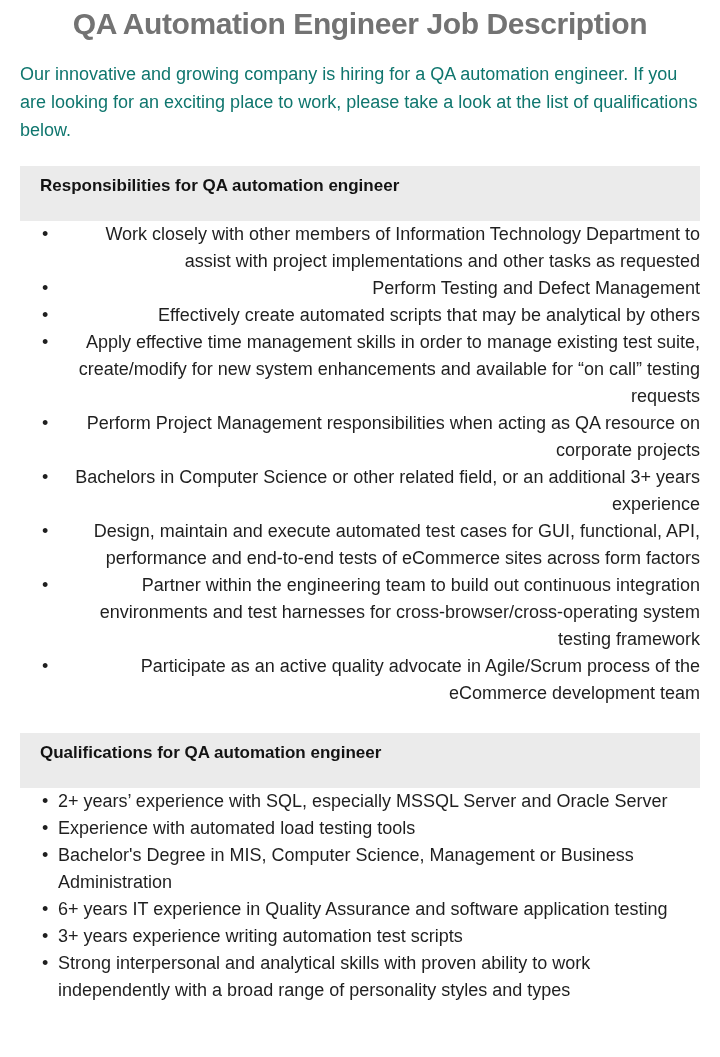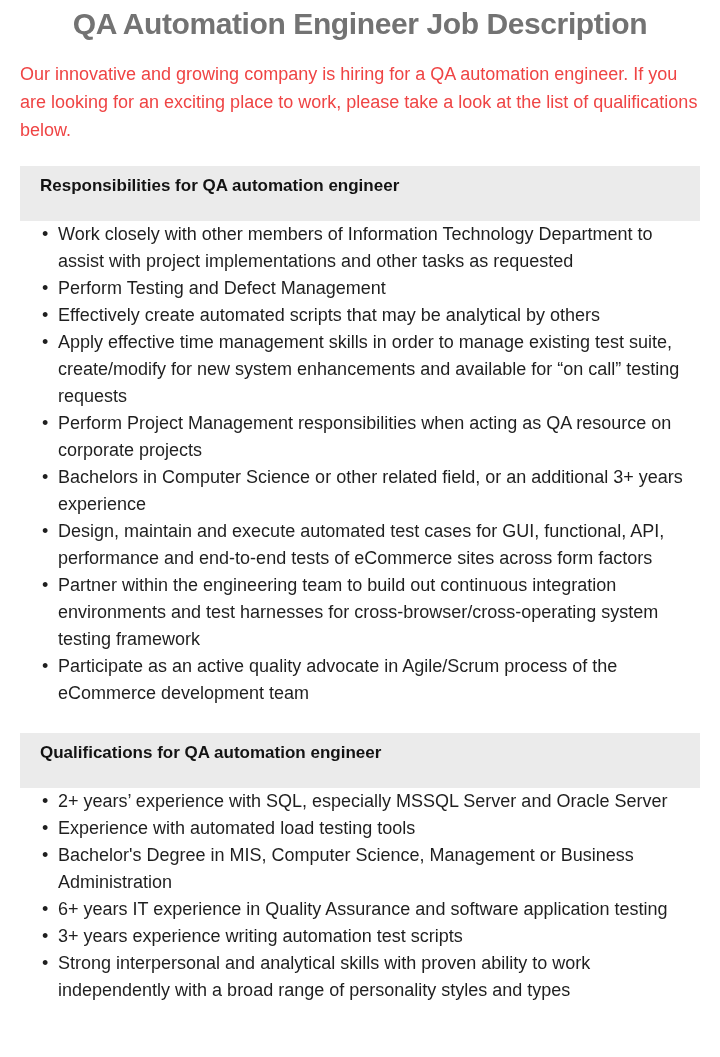--- a/index.html
+++ b/index.html
@@ -28,21 +28,21 @@
     letter-spacing: -0.4px;
     color: #737373;
     margin: 6px 0 0 0;
     padding: 0;
     line-height: 36px;
   }
 
   .intro {
     font-size: 18px;
     line-height: 28px;
-    color: #ef4444;
+    color: #0f766e;
     margin: 18px 0 0 0;
     padding: 0;
   }
 
   .section-header {
     background: #ebebeb;
     font-size: 17px;
     font-weight: bold;
     color: #131313;
     box-sizing: border-box;
@@ -78,20 +78,21 @@
     position: absolute;
     left: 22px;
     top: 0;
     font-size: 18px;
     line-height: 27px;
     color: #1f1f1f;
   }
 
   .bullets-responsibilities {
     margin-top: 18px;
+    text-align: right;
   }
 
   .bullets-qualifications {
     margin-top: 17px;
   }
 </style>
 </head>
 <body>
 
 <div class="page">

